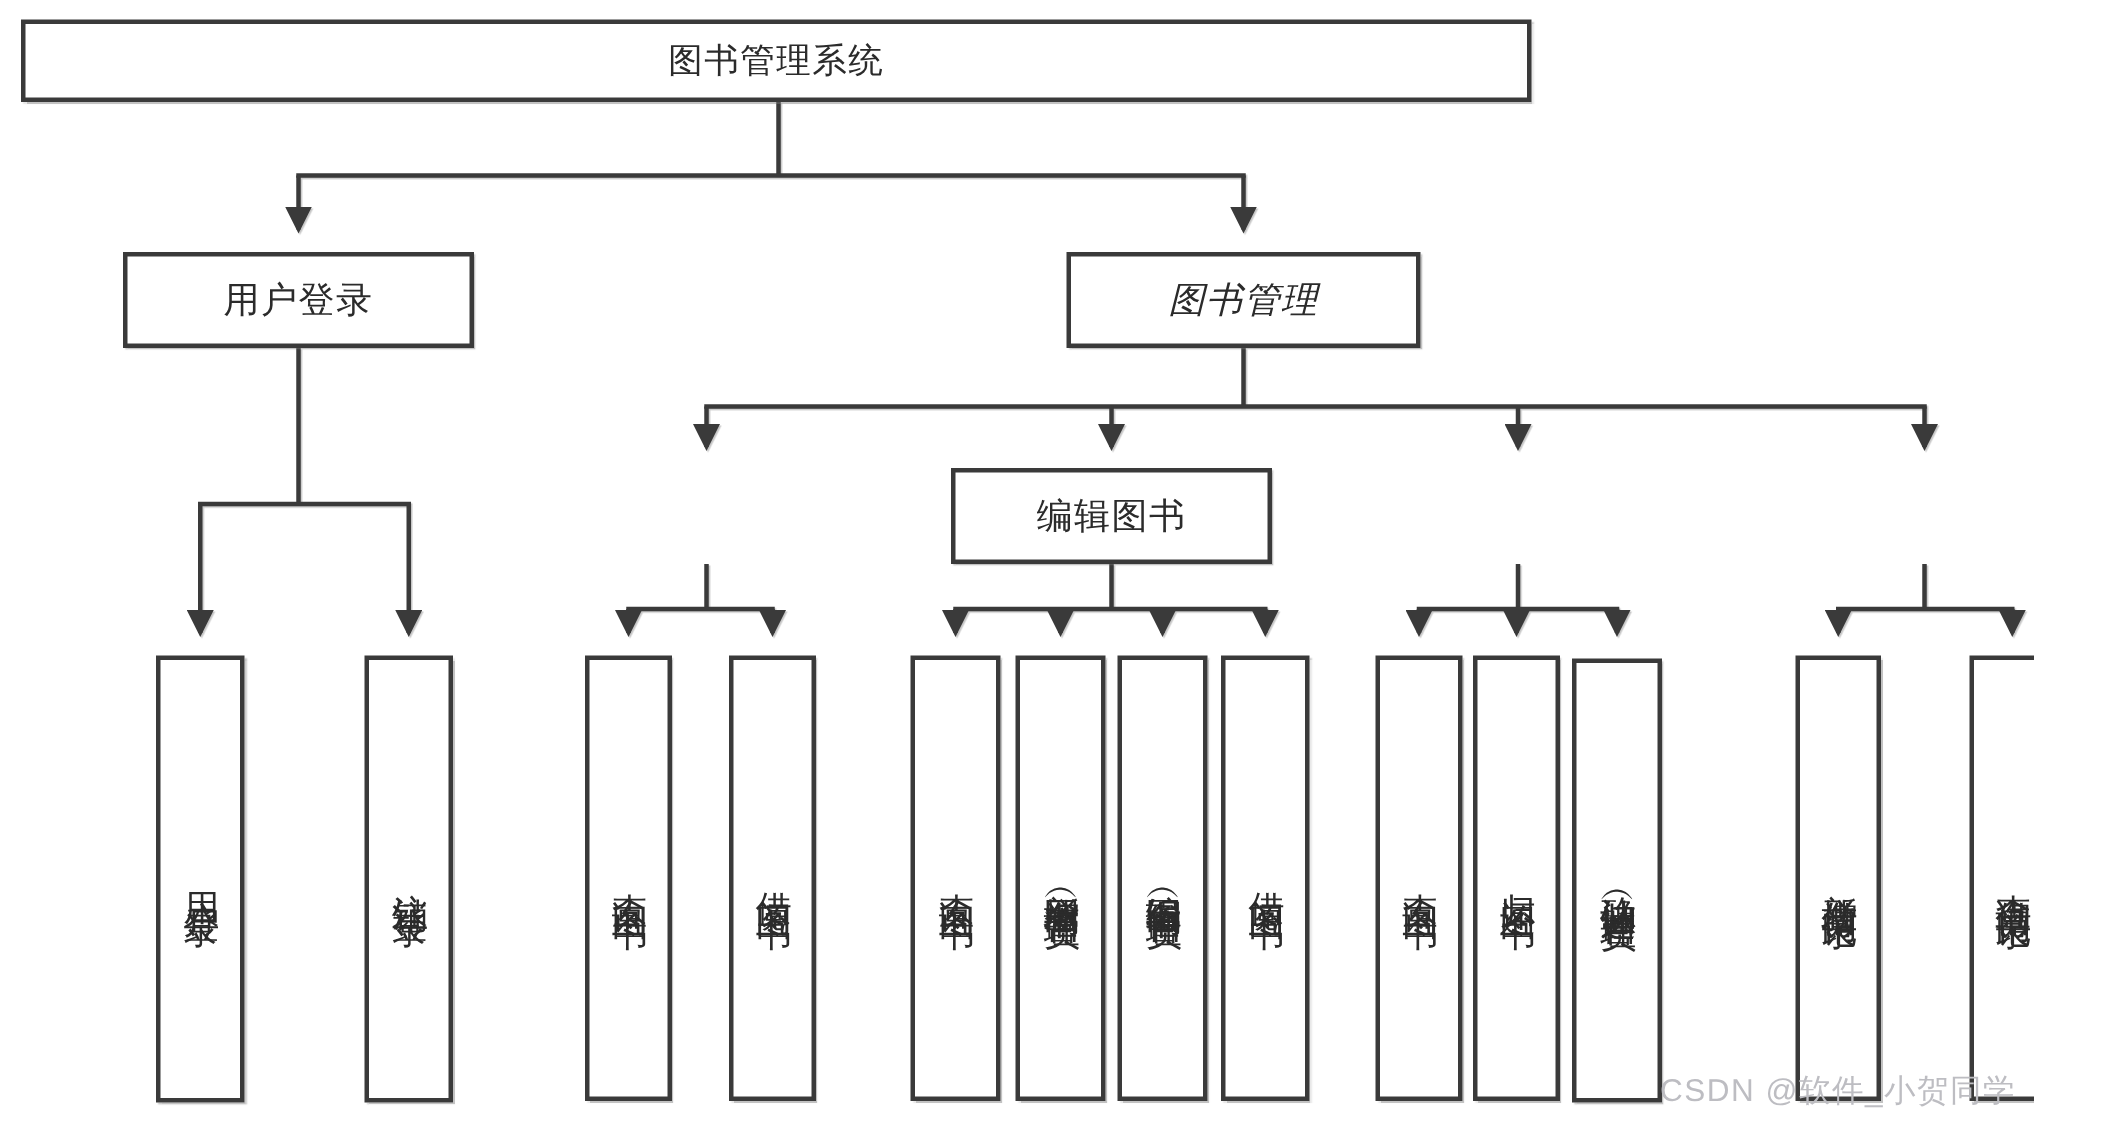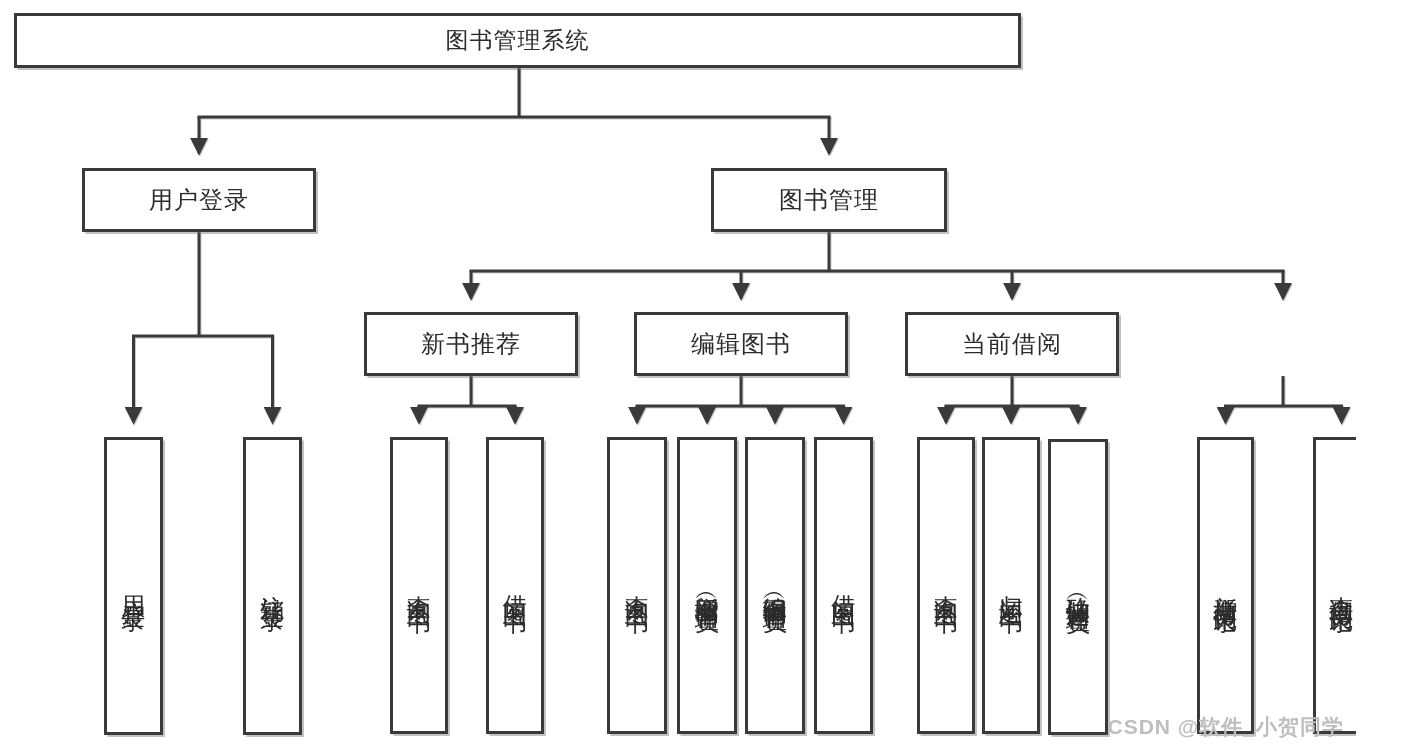--- a/index.html
+++ b/index.html
@@ -46,21 +46,20 @@
   .watermark{
     position:absolute;
     top:713px;
     right:12px;
     font-size:21px;
     color:#bdbdc2;
     letter-spacing:1px;
     z-index:3;
     pointer-events:none;
     white-space:nowrap;
-    font-weight:bold;
   }
 </style>
 </head>
 <body>
 
 <div class="canvas">
 
   <svg class="wires" width="1405" height="747" viewBox="0 0 1405 747" aria-hidden="true">
     <defs>
       <marker id="arrow" viewBox="0 0 10 10" refX="8.5" refY="5" markerWidth="6" markerHeight="6" orient="auto">
@@ -111,39 +110,33 @@
     </g>
   </svg>
 
   <div class="box" style="left:14px;top:13px;width:1007px;height:55px;">
     <span class="root-label">图书管理系统</span>
   </div>
 
   <div class="box" style="left:82px;top:168px;width:234px;height:64px;">
     <span class="h-label">用户登录</span>
   </div>
-  <div class="box" style="left:711px;top:168px;width:236px;height:64px;">
+  <div class="box" style="left:711px;top:168px;width:236px;height:64px;font-style:italic;">
     <span class="h-label">图书管理</span>
   </div>
 
   <div class="box" style="left:104px;top:437px;width:59px;height:298px;">
     <span class="v-label">用户登录</span>
   </div>
   <div class="box" style="left:243px;top:437px;width:59px;height:298px;">
     <span class="v-label">注销登录</span>
   </div>
 
-  <div class="box" style="left:364px;top:312px;width:214px;height:64px;">
-    <span class="h-label">新书推荐</span>
-  </div>
   <div class="box" style="left:634px;top:312px;width:214px;height:64px;">
     <span class="h-label">编辑图书</span>
-  </div>
-  <div class="box" style="left:905px;top:312px;width:214px;height:64px;">
-    <span class="h-label">当前借阅</span>
   </div>
 
   <div class="box" style="left:390px;top:437px;width:58px;height:297px;">
     <span class="v-label">查询图书</span>
   </div>
   <div class="box" style="left:486px;top:437px;width:58px;height:297px;">
     <span class="v-label">借阅图书</span>
   </div>
 
   <div class="box" style="left:607px;top:437px;width:60px;height:297px;">

